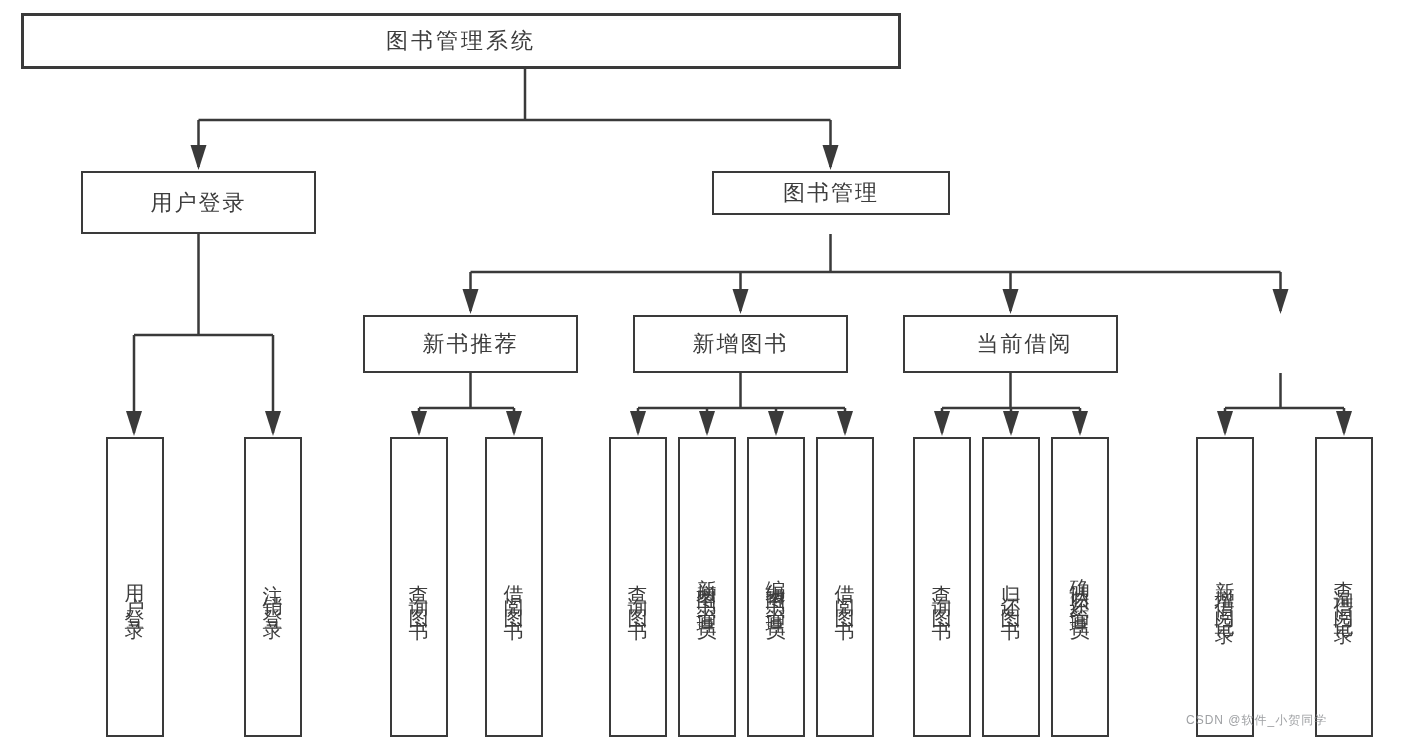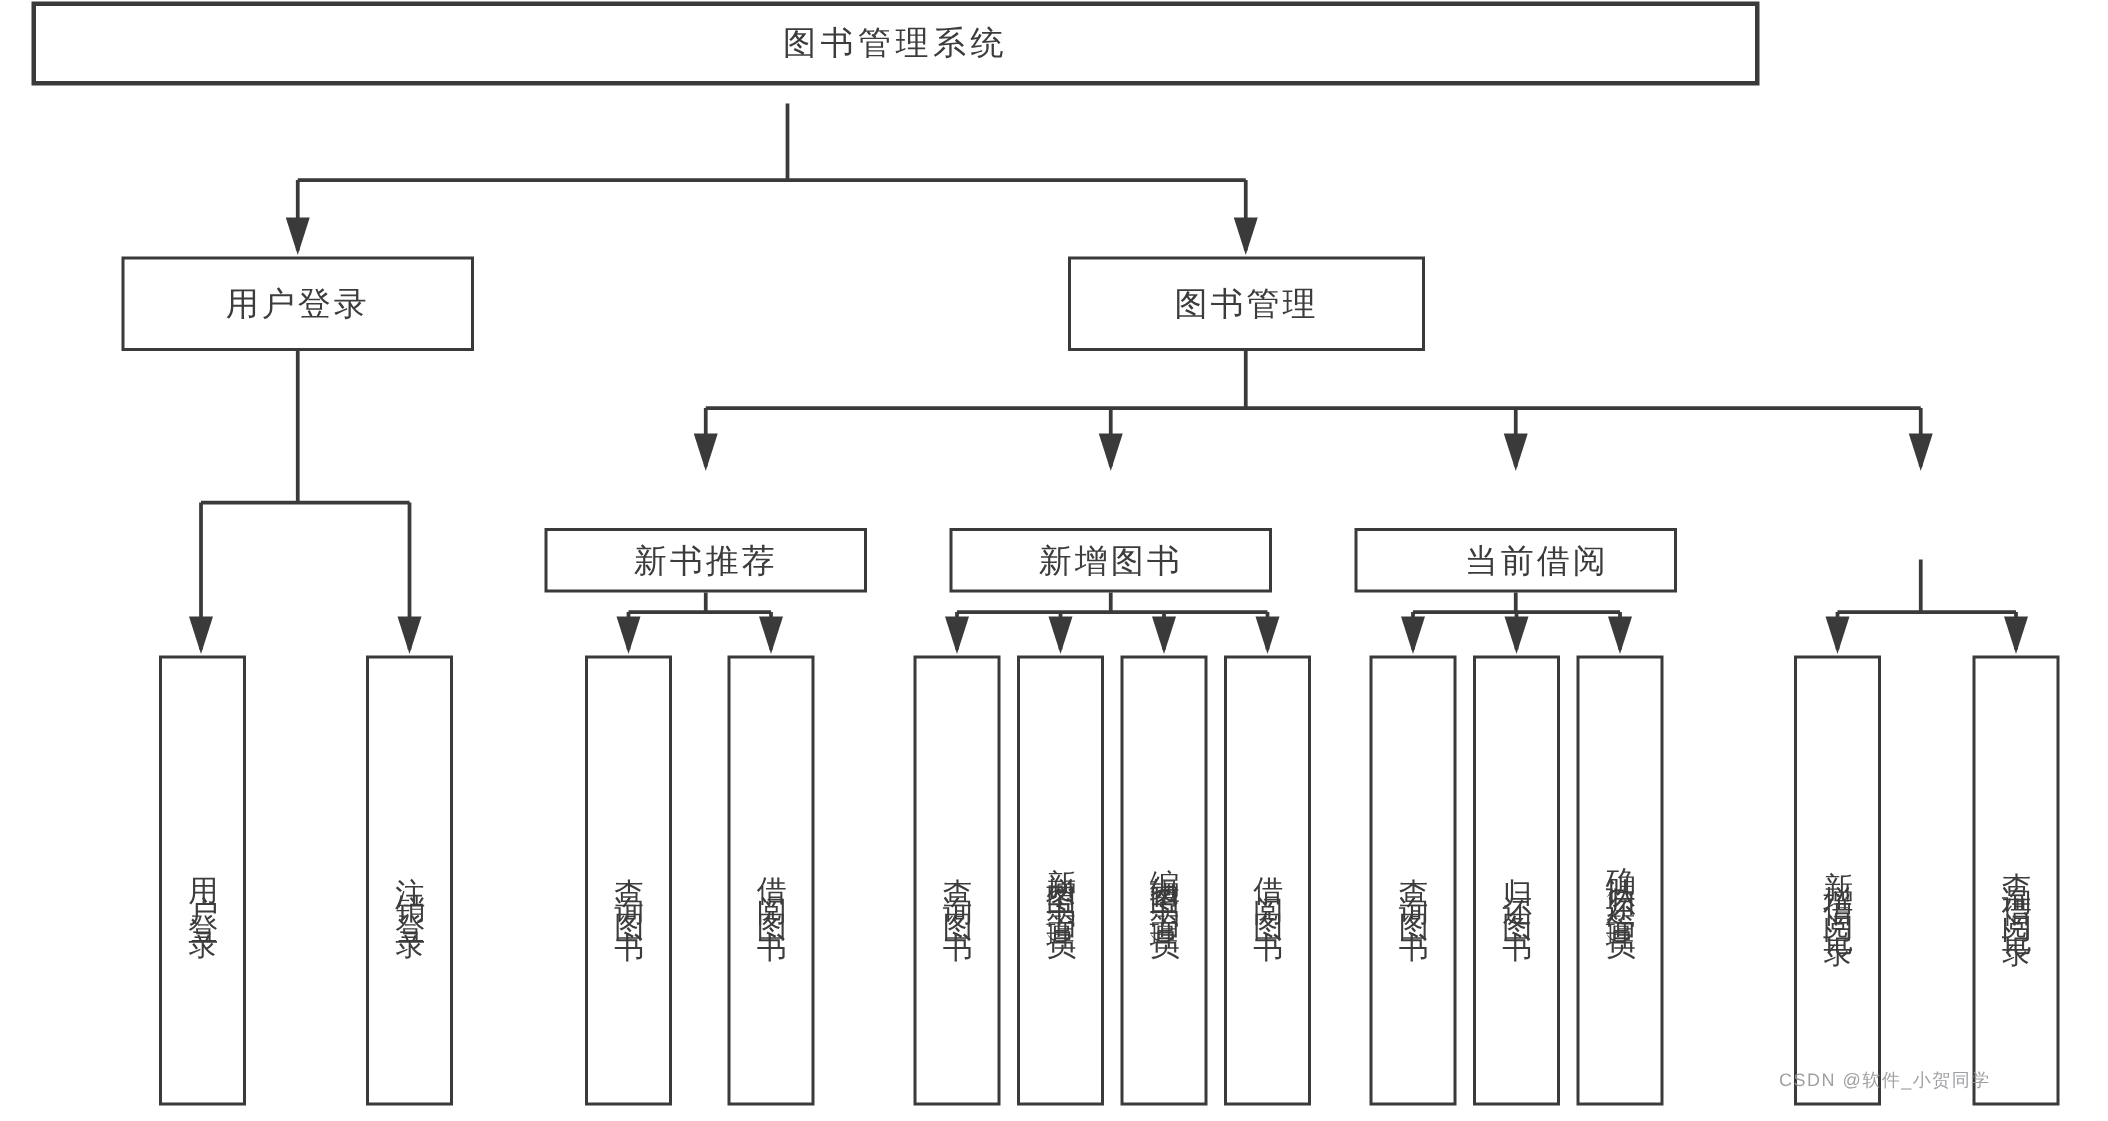--- a/index.html
+++ b/index.html
@@ -28,27 +28,27 @@
     border: 2.5px solid #3a3a3a;
     display: flex;
     align-items: center;
     justify-content: center;
     font-size: 22px;
     letter-spacing: 2px;
     color: #3c3c3c;
     white-space: nowrap;
   }
   .root {
-    left: 21px; top: 1px; width: 1152px; height: 56px;
+    left: 21px; top: 13px; width: 880px; height: 56px;
     border-width: 3px;
     letter-spacing: 3px;
   }
   .l2a { left: 81px;  top: 171px; width: 235px; height: 63px; }
-  .l2b { left: 712px; top: 171px; width: 238px; height: 63px; }
-  .l3  { top: 315px; width: 215px; height: 43px; margin-top: 37px; }
+  .l2b { left: 712px; top: 171px; width: 238px; height: 44px; }
+  .l3  { top: 315px; width: 215px; height: 58px; }
   .l3a { left: 363px; }
   .l3b { left: 633px; }
   .l3c { left: 903px; padding-left: 28px; }
   .l3d { left: 1173px; }
   .vbox {
     position: absolute;
     box-sizing: border-box;
     top: 437px;
     width: 58px;
     height: 300px;

